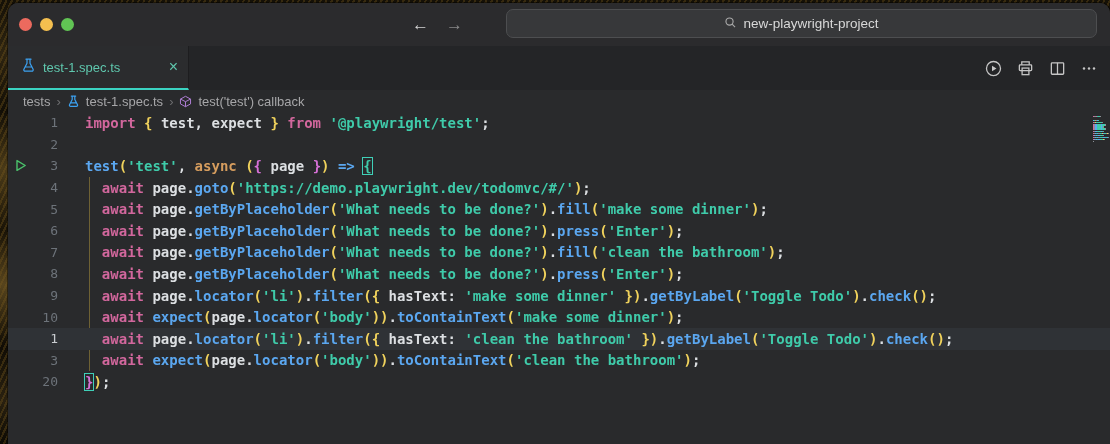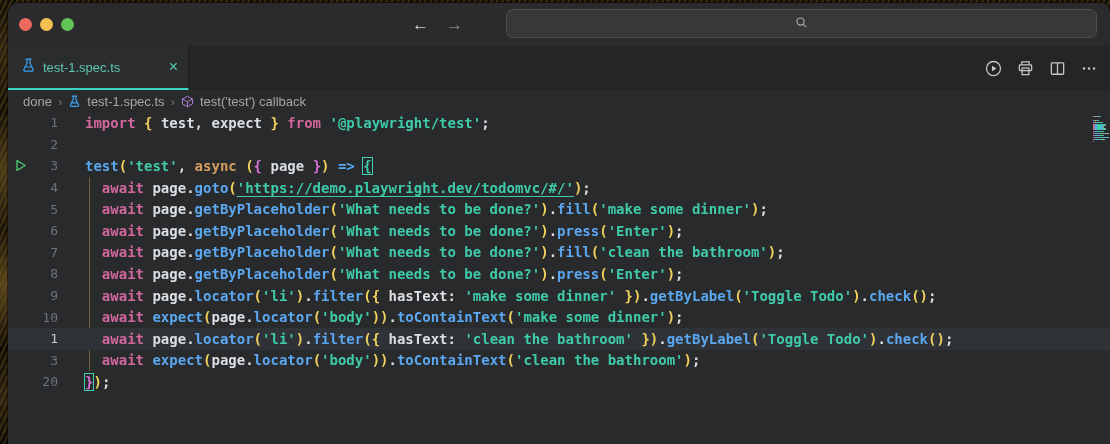--- a/index.html
+++ b/index.html
@@ -55,21 +55,21 @@
   
   .editor { position:relative; flex:1; font-family:"DejaVu Sans Mono", monospace; background:#292a2c; }
   .indent-guide { position:absolute; left:81px; top:64.8px; width:1px; height:194.4px; background:#6e6134; }
   #code-lines { position:absolute; left:0; top:0; right:0; }
   .row { position:relative; height:21.6px; display:flex; align-items:center; }
   .row.active { background:#2f3236; }
   .deco { width:24px; flex:none; display:flex; justify-content:center; align-items:center; }
   .num { width:26px; flex:none; text-align:right; color:#6d737a; font-size:13px; }
   .row.active .num { color:#c8ccd0; }
   .code { padding-left:27px; white-space:pre; font-size:14px; font-weight:bold; color:#dcdfe2; }
-  .tok-url { text-decoration:underline; text-underline-offset:3px;text-align:right; }
+  .tok-url { text-underline-offset:3px;text-align:right; }
   .tok-match { outline:1px solid #3fd0b8; outline-offset:0px; }
   
   .minimap { position:absolute; left:1085px; top:4px; width:16px; }
   .mini-row { height:1.2px; margin-bottom:0.9px; font-size:0; white-space:nowrap; }
   .mini-seg { display:inline-block; height:1.2px; vertical-align:top; }
 </style>
 </head>
 <body>
 
 <div class="wallpaper"></div>
@@ -84,20 +84,21 @@
     </div>
     <span class="nav-arrow nav-back">←</span>
     <span class="nav-arrow nav-fwd">→</span>
     <div class="cmd">
       <span>
         <svg width="13" height="13" viewBox="0 0 16 16">
             <circle cx="6.8" cy="6.8" r="4.4" fill="none" stroke="#a9a9a9" stroke-width="1.4"></circle>
             <line x1="10" y1="10" x2="13.6" y2="13.6" stroke="#a9a9a9" stroke-width="1.4"></line>
           </svg>
       </span>
+      <span>new-playwright-project</span>
     </div>
   </div>
 
   <div class="tabbar">
     <div class="tab">
       <span>
         <svg width="15" height="15" viewBox="0 0 16 16">
             <path d="M5.3 1.3h5.4 M6.4 1.3v4.3L3.1 12a1.5 1.5 0 0 0 1.35 2.1h7.1A1.5 1.5 0 0 0 12.9 12L9.6 5.6V1.3 M4.6 9.6h6.8" fill="none" stroke="#3ca1f0" stroke-width="1.3" stroke-linecap="round" stroke-linejoin="round"></path>
           </svg>
       </span>
@@ -128,21 +129,21 @@
         <svg width="16" height="16" viewBox="0 0 16 16" fill="#c6c6c6">
             <circle cx="3" cy="8.5" r="1.2"></circle>
             <circle cx="8" cy="8.5" r="1.2"></circle>
             <circle cx="13" cy="8.5" r="1.2"></circle>
           </svg>
       </span>
     </div>
   </div>
 
   <div class="breadcrumb">
-    <span>done</span>
+    <span>tests</span>
     <span class="crumb-sep">›</span>
     <span>
       <svg width="13" height="13" viewBox="0 0 16 16">
           <path d="M5.3 1.3h5.4 M6.4 1.3v4.3L3.1 12a1.5 1.5 0 0 0 1.35 2.1h7.1A1.5 1.5 0 0 0 12.9 12L9.6 5.6V1.3 M4.6 9.6h6.8" fill="none" stroke="#3ca1f0" stroke-width="1.5" stroke-linecap="round" stroke-linejoin="round"></path>
         </svg>
     </span>
     <span>test-1.spec.ts</span>
     <span class="crumb-sep">›</span>
     <span>
       <svg width="13" height="13" viewBox="0 0 16 16" fill="none" stroke="#b180d7" stroke-width="1.2" stroke-linejoin="round">

